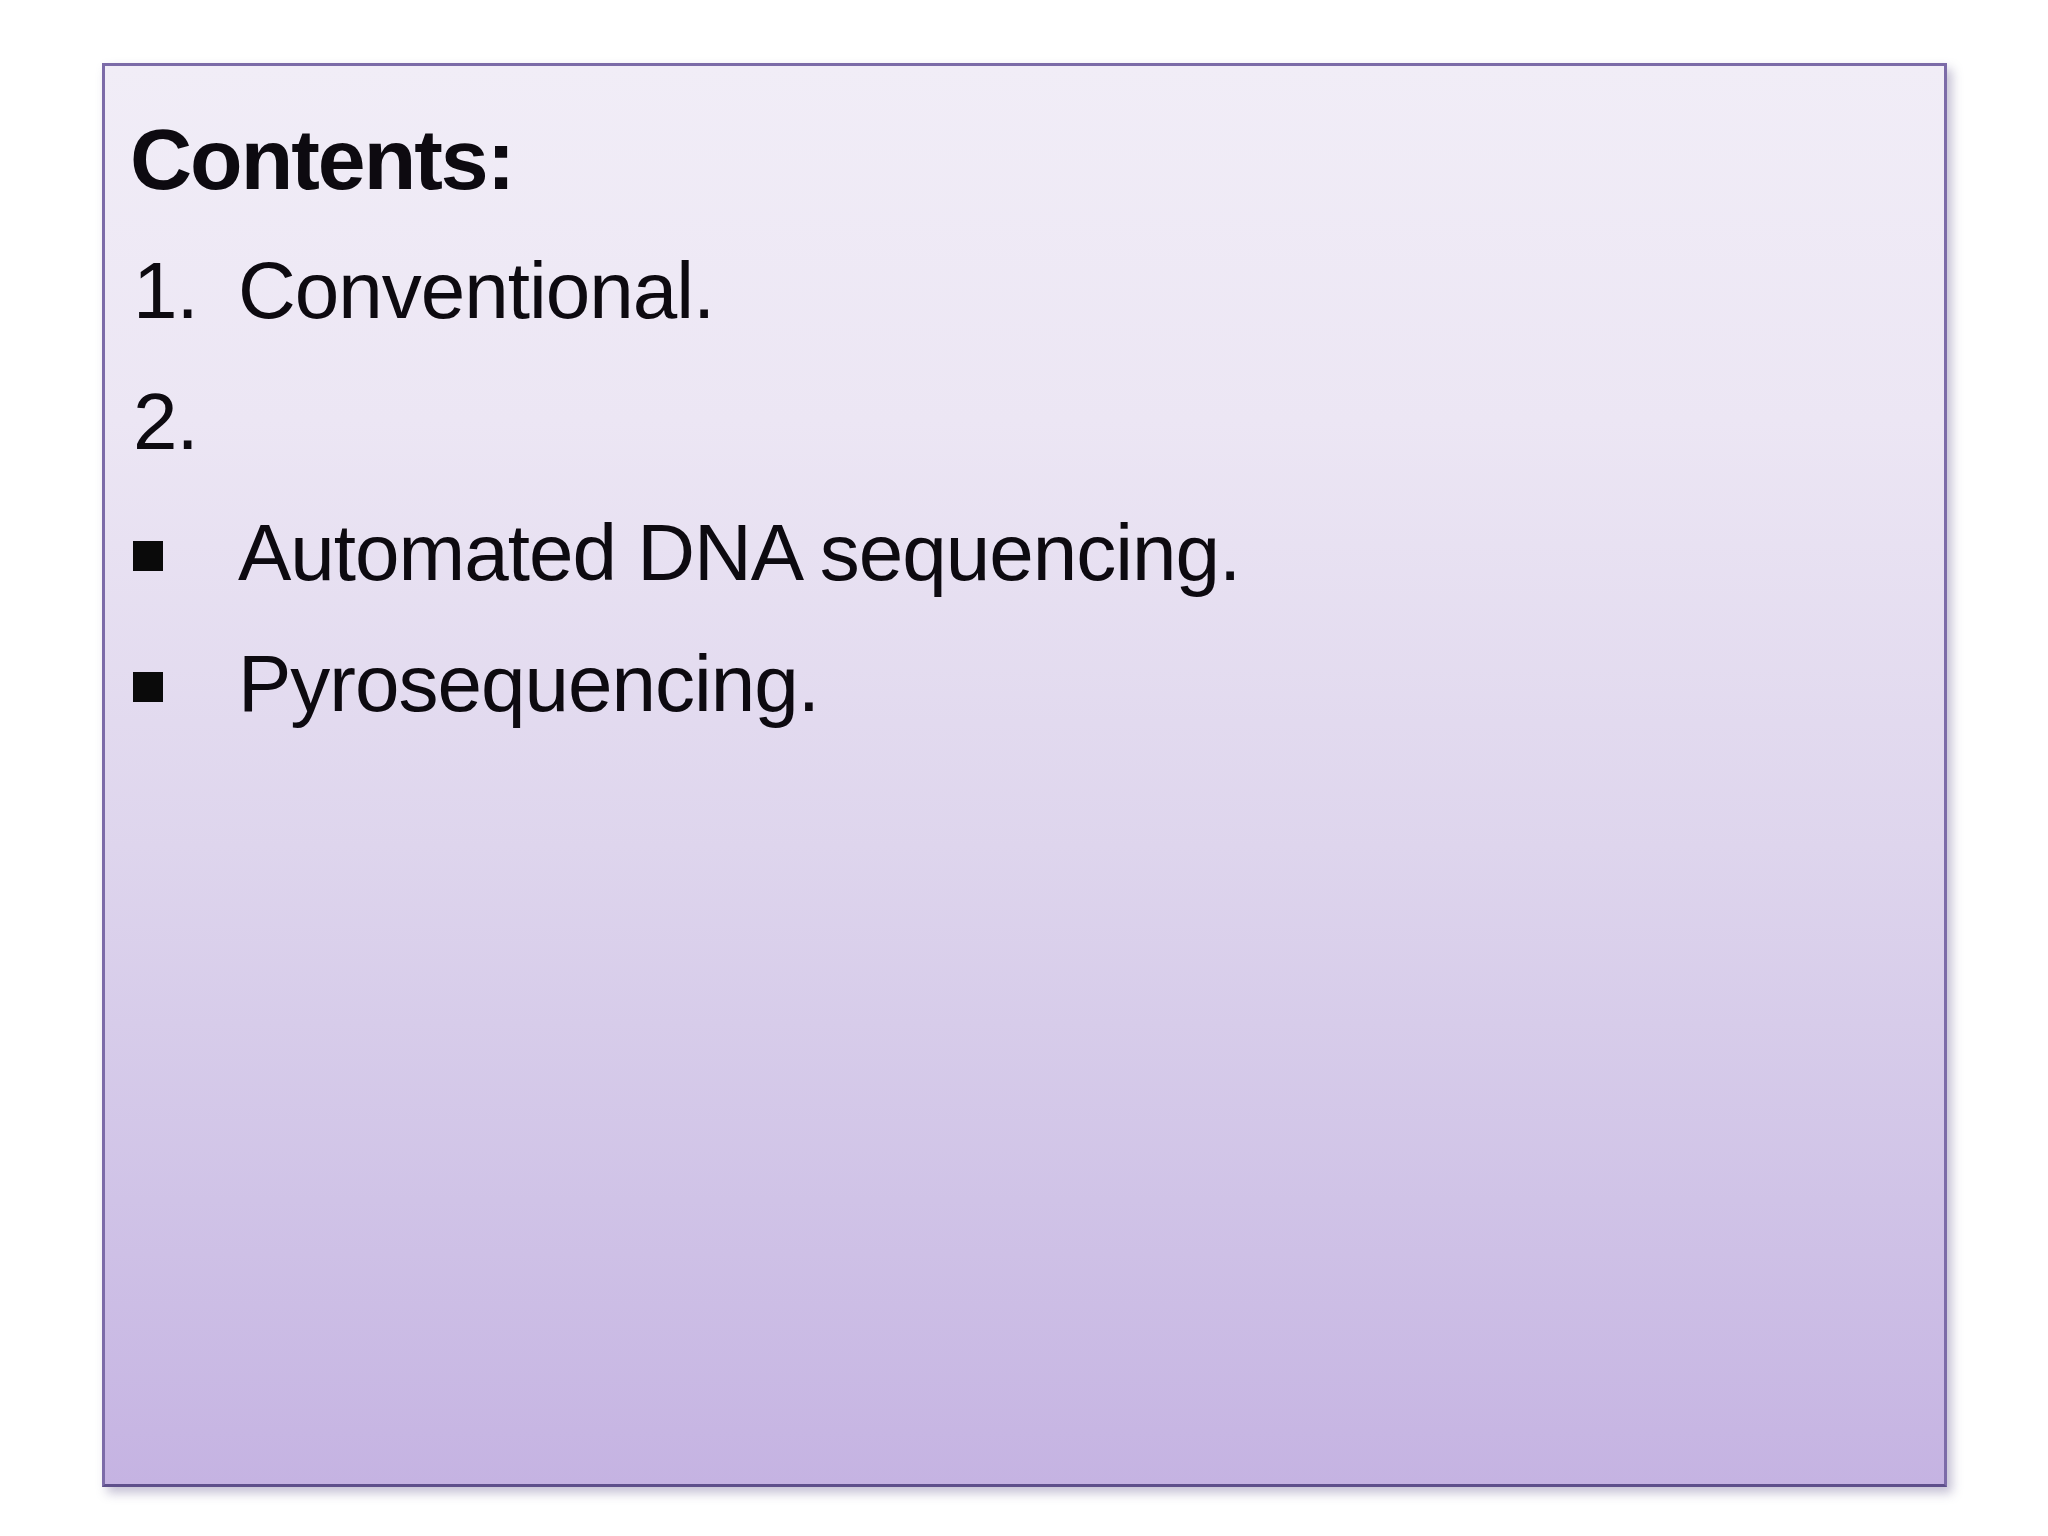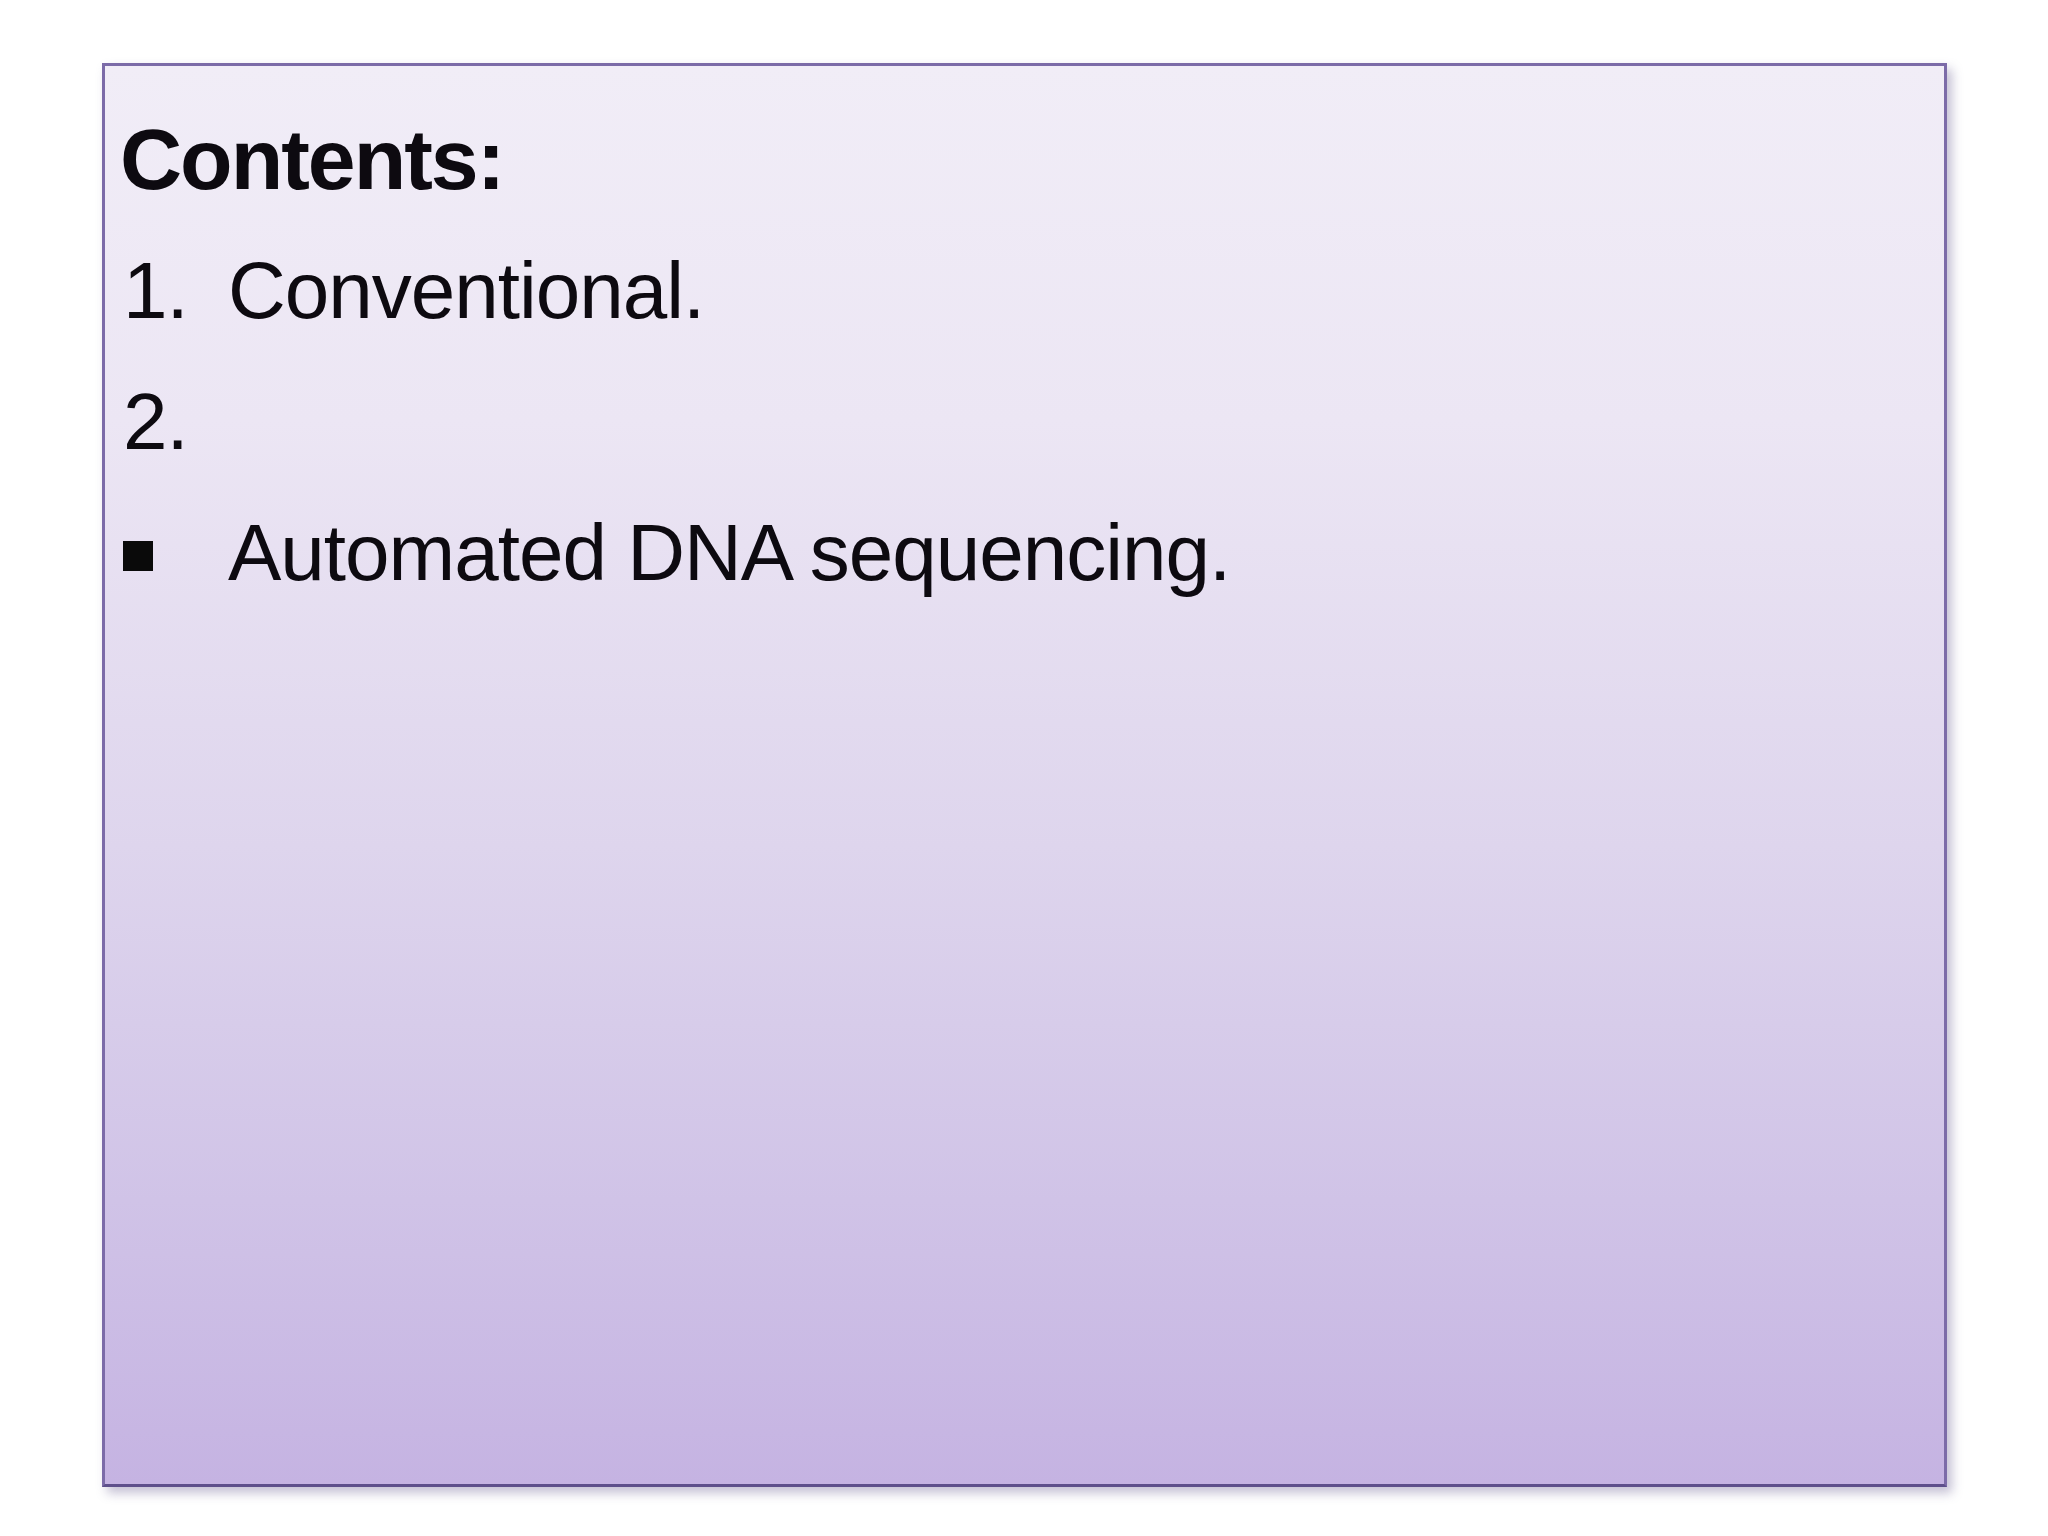--- a/index.html
+++ b/index.html
@@ -29,21 +29,21 @@
     background: linear-gradient(180deg,
       #f1edf7 0%,
       #ece6f4 25%,
       #ded5ed 55%,
       #d0c3e7 80%,
       #c5b3e2 100%);
     box-shadow: 5px 6px 10px rgba(125, 115, 160, 0.45);
   }
   .slide-content {
     position: absolute;
-    left: 15px;
+    left: 25px;
     top: 28px;
     right: 30px;
   }
   .title {
     margin: 0;
     font-size: 86px;
     font-weight: bold;
     line-height: 131px;
     letter-spacing: -2px;
     color: #0d0a10;
@@ -103,17 +103,23 @@
 
 
 
         <li class="item">
           <span class="marker">
             <span class="sq"></span>
           </span>
           <span class="text">Automated DNA sequencing.</span>
         </li>
 
+        <li class="item">
+          <span class="marker">
+            <span class="sq"></span>
+          </span>
+          <span class="text">Pyrosequencing.</span>
+        </li>
 
       </ul>
     </div>
   </div>
 </div>
 
 </body></html>

